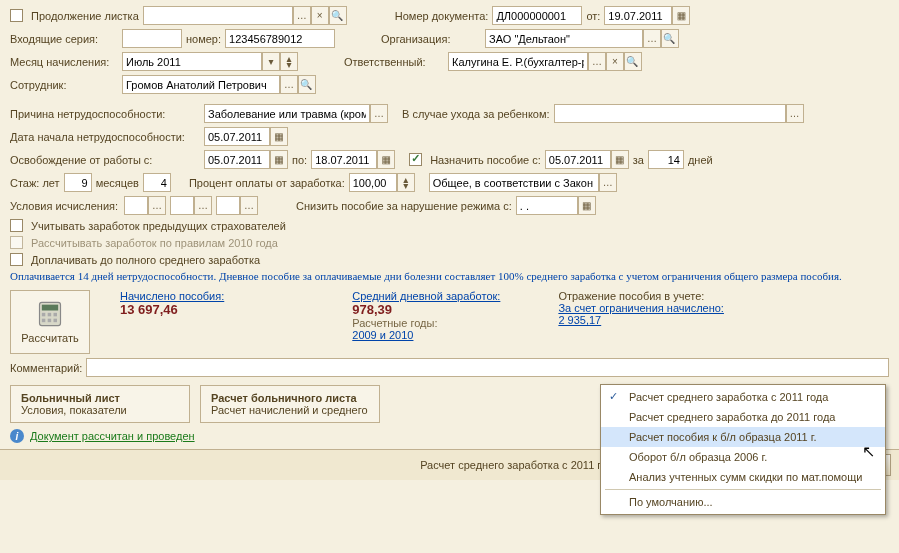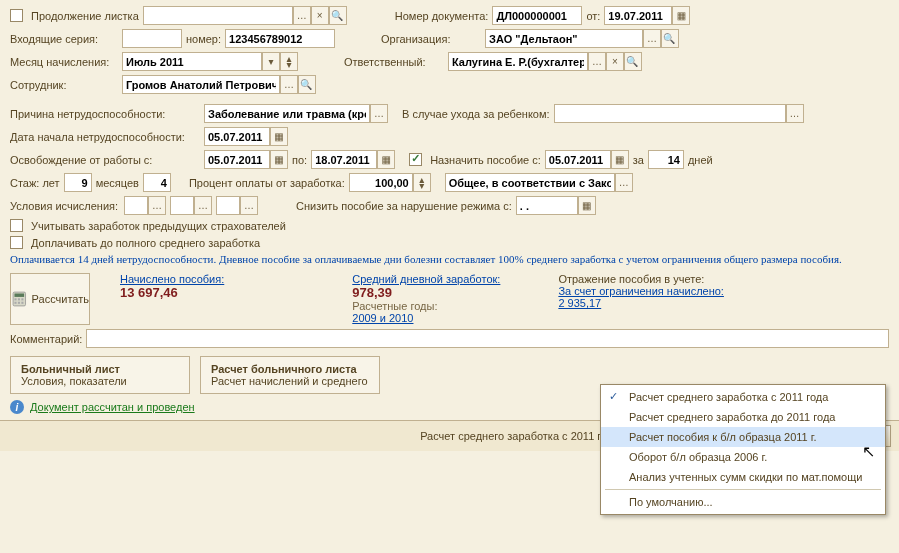--- a/index.html
+++ b/index.html
@@ -1,30 +1,30 @@
 <!DOCTYPE html>
 <html><head>
 <meta charset="utf-8">
 <style>
   * { box-sizing: border-box; }
   body { margin: 0; font-family: Tahoma, Arial, sans-serif; font-size: 11px; background: #f5f0e0; color: #554422; width: 899px; }
   .form { padding: 6px 10px; }
   .row { display: flex; align-items: center; margin-bottom: 4px; gap: 4px; }
   .label { color: #554422; white-space: nowrap; }
-  input[type="text"] { border: 1px solid #c0b090; background: #fff; font-family: inherit; font-size: 11px; padding: 1px 3px; height: 19px; font-weight: bold; }
+  input[type="text"] { border: 1px solid #c0b090; background: #fff; font-family: inherit; font-size: 11px; padding: 1px 3px; height: 19px; }
   .ibtn { border: 1px solid #c0b090; background: #f8f4e8; width: 18px; height: 19px; display: inline-flex; align-items: center; justify-content: center; font-size: 10px; cursor: pointer; color: #6a5a3a; }
   .checkbox { width: 13px; height: 13px; border: 1px solid #998866; background: #fff; display: inline-block; vertical-align: middle; margin-right: 4px; position: relative; }
   .checkbox.checked::after { content: "✓"; position: absolute; top: -2px; left: 1px; color: #3a7a3a; font-size: 11px; font-weight: bold; }
   .link { color: #0044aa; text-decoration: underline; cursor: pointer; }
   .link.green { color: #1a7a1a; }
   .note { color: #0044aa; font-family: Liberation Serif, serif; }
   .group { display: inline-flex; }
   .spacer { flex: 1; }
   .sum { font-weight: bold; font-size: 13px; color: #7f1d1d; }
-  .calcbtn { border: 1px solid #c0b090; background: #f8f4e8; width: 80px; height: 52px; display: flex; flex-direction: row; align-items: center; justify-content: center; gap: 4px; cursor: pointer; }
+  .calcbtn { border: 1px solid #c0b090; background: #f8f4e8; width: 80px; height: 64px; display: flex; flex-direction: column; align-items: center; justify-content: center; gap: 4px; cursor: pointer; }
   .calcicon { width: 28px; height: 28px; }
   .tabs { display: flex; gap: 10px; margin-top: 8px; }
   .tab { border: 1px solid #c0b090; padding: 6px 10px; background: #f8f4e8; text-align: left; min-width: 180px; }
   .tab .t { font-weight: bold; }
   .statusline { display: flex; align-items: center; gap: 6px; margin-top: 6px; }
   .info-icon { width: 14px; height: 14px; border-radius: 50%; background: #4a88cc; color: #fff; display: inline-flex; align-items: center; justify-content: center; font-style: italic; font-weight: bold; font-size: 10px; }
   .bottombar { border-top: 1px solid #c0b090; background: #f0e8d0; padding: 4px 8px; display: flex; align-items: center; gap: 6px; }
   .btn { border: 1px solid #b0a080; background: linear-gradient(#fcfaf2,#ece0c0); padding: 2px 10px; height: 22px; cursor: pointer; display: inline-flex; align-items: center; gap: 4px; font-family: inherit; font-size: 11px; color: #3a3020; }
   .btn.default { font-weight: bold; }
   .menu { position: absolute; left: 600px; top: 384px; width: 286px; background: #fff; border: 1px solid #998866; box-shadow: 2px 2px 4px rgba(0,0,0,.3); padding: 2px 0; z-index: 10; }
@@ -150,21 +150,21 @@
   </div>
 
   <div class="row">
     <span class="label">Стаж: лет</span>
     <input type="text" style="width: 28px; text-align: right;" value="9">
     <span class="label">месяцев</span>
     <input type="text" style="width: 28px; text-align: right;" value="4">
     <span style="width:10px"></span>
     <span class="label">Процент оплаты от заработка:</span>
     <span class="group">
-      <input type="text" style="width: 64px; text-align: right;" value="100,00">
+      <input type="text" style="width: 48px; " value="100,00">
       <span class="ibtn" style="flex-direction:column;line-height:6px">
           <span>▴</span>
           <span>▾</span>
         </span>
     </span>
     <span style="width:6px"></span>
     <span class="group">
       <input type="text" style="width: 170px;" value="Общее, в соответствии с Закон">
       <span class="ibtn">…</span>
     </span>
@@ -188,20 +188,24 @@
     <span class="label">Снизить пособие за нарушение режима с:</span>
     <span class="group">
       <input type="text" style="width: 62px;" value=". .">
       <span class="ibtn">▦</span>
     </span>
   </div>
 
   <div class="row">
     <span class="checkbox"></span>
     <span class="label">Учитывать заработок предыдущих страхователей</span>
+  </div>
+  <div class="row" style="opacity:.55">
+    <span class="checkbox"></span>
+    <span class="label">Рассчитывать заработок по правилам 2010 года</span>
   </div>
   <div class="row">
     <span class="checkbox"></span>
     <span class="label">Доплачивать до полного среднего заработка</span>
   </div>
 
   <div class="note" style="margin:4px 0 8px 0;max-width:870px">Оплачивается 14 дней нетрудоспособности. Дневное пособие за оплачиваемые дни болезни составляет 100% среднего заработка с учетом ограничения общего размера пособия.</div>
 
   <div class="row" style="align-items:flex-start">
     <div class="calcbtn">

